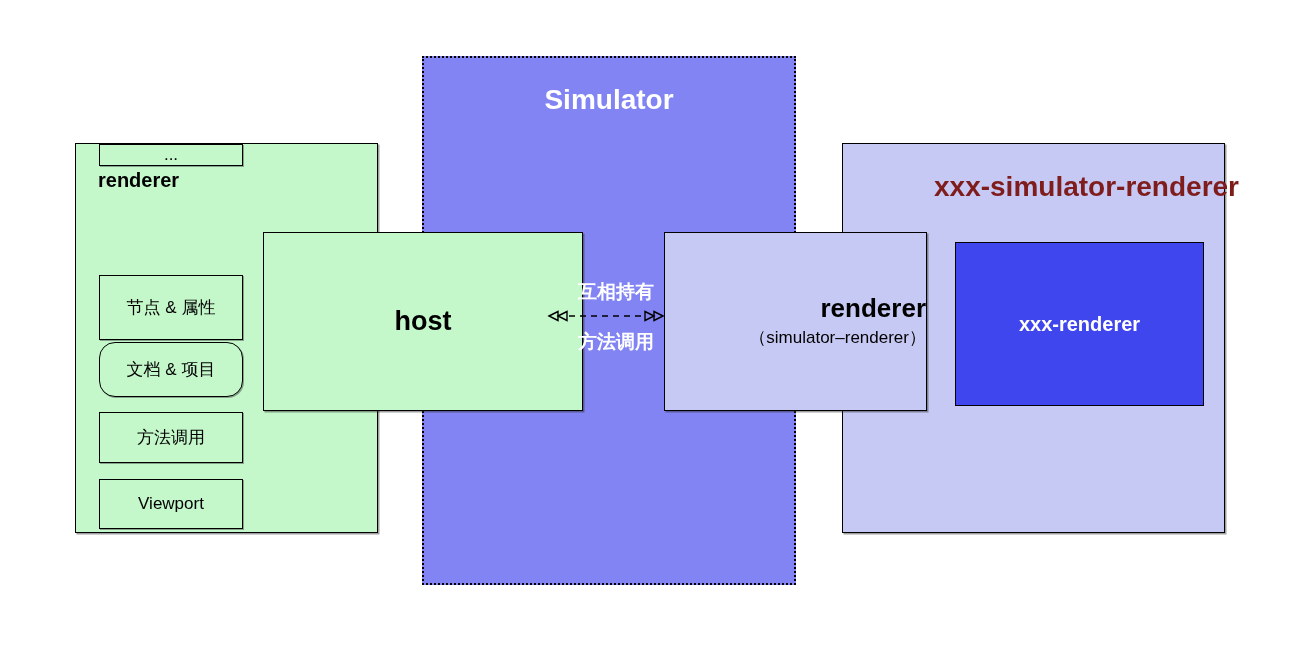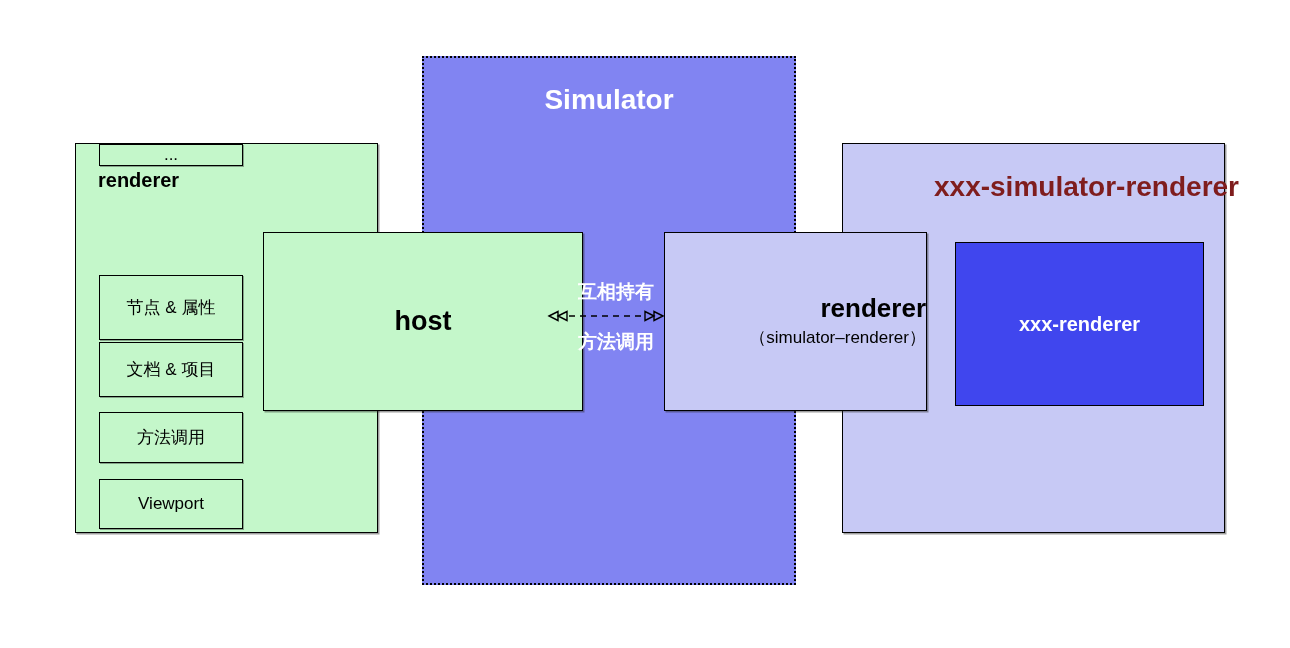--- a/index.html
+++ b/index.html
@@ -55,21 +55,21 @@
     left: 23px; width: 144px;
     background: #c4f7ca;
     border: 1.5px solid #000000;
     box-shadow: 1px 1px 0 rgba(40,40,40,0.4);
     display: flex; align-items: center; justify-content: center;
     font-size: 17px; color: #000000;
     white-space: nowrap;
   }
   .designer-item:nth-of-type(1) { top: 67px;  height: 53px; }
   .designer-item:nth-of-type(2) { top: 131px; height: 65px; }
-  .designer-item:nth-of-type(3) { top: 198px; height: 55px; }
+  .designer-item:nth-of-type(3) { top: 198px; height: 55px; border-radius: 16px; }
   .designer-item:nth-of-type(4) { top: 268px; height: 51px; }
   .designer-item:nth-of-type(5) { top: 335px; height: 50px; }
 
   
   .host-box {
     left: 263px; top: 232px;
     width: 320px; height: 179px;
     background: #c4f7ca;
     display: flex; align-items: center; justify-content: center;
     font-size: 27px; font-weight: bold; color: #000000;

